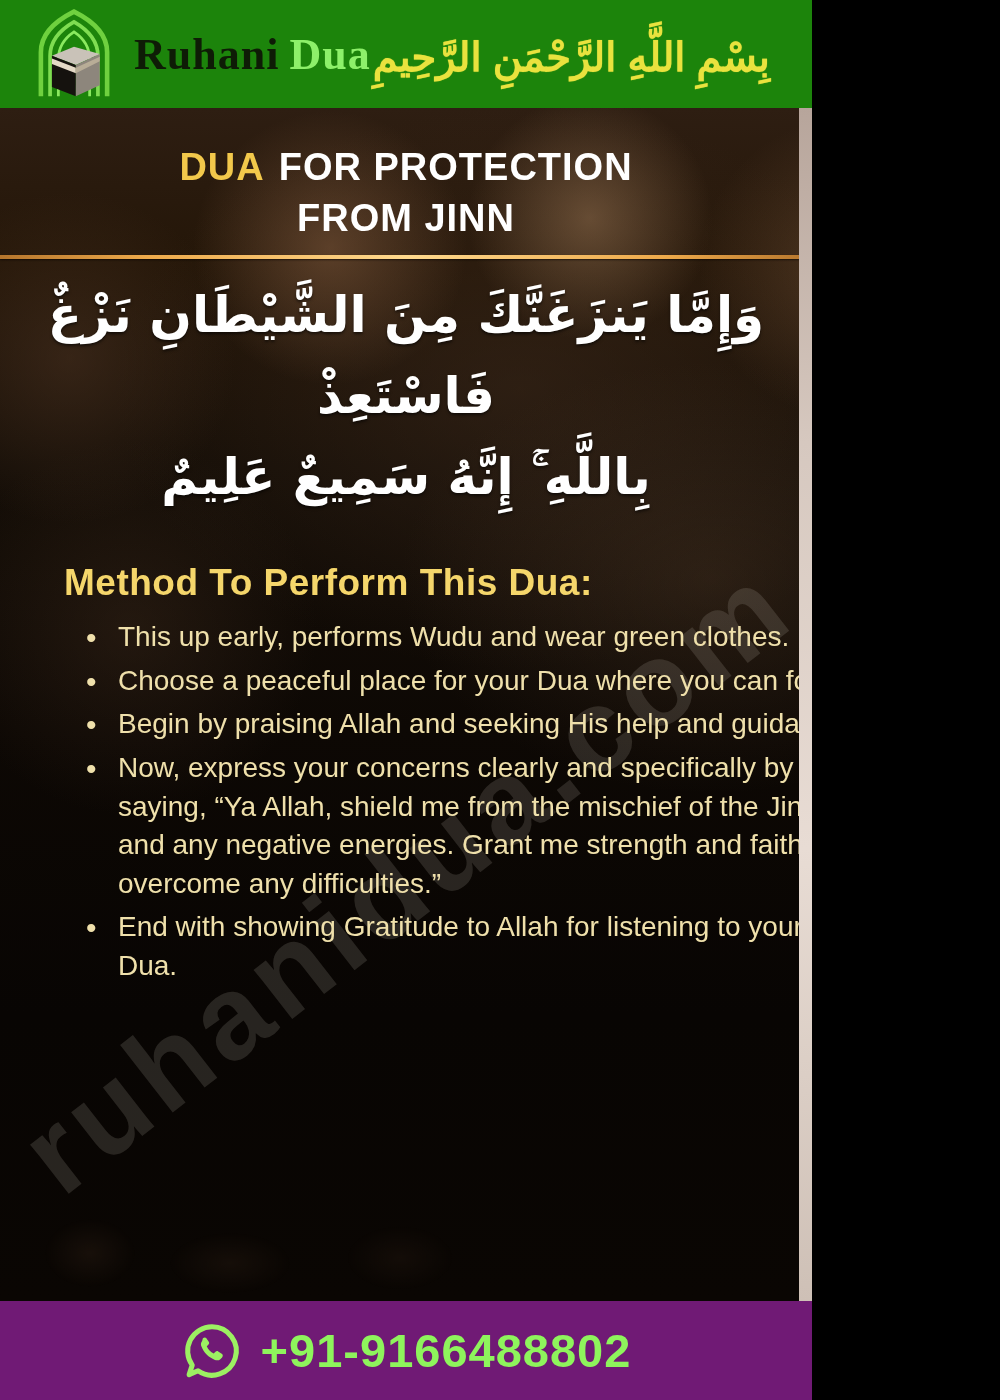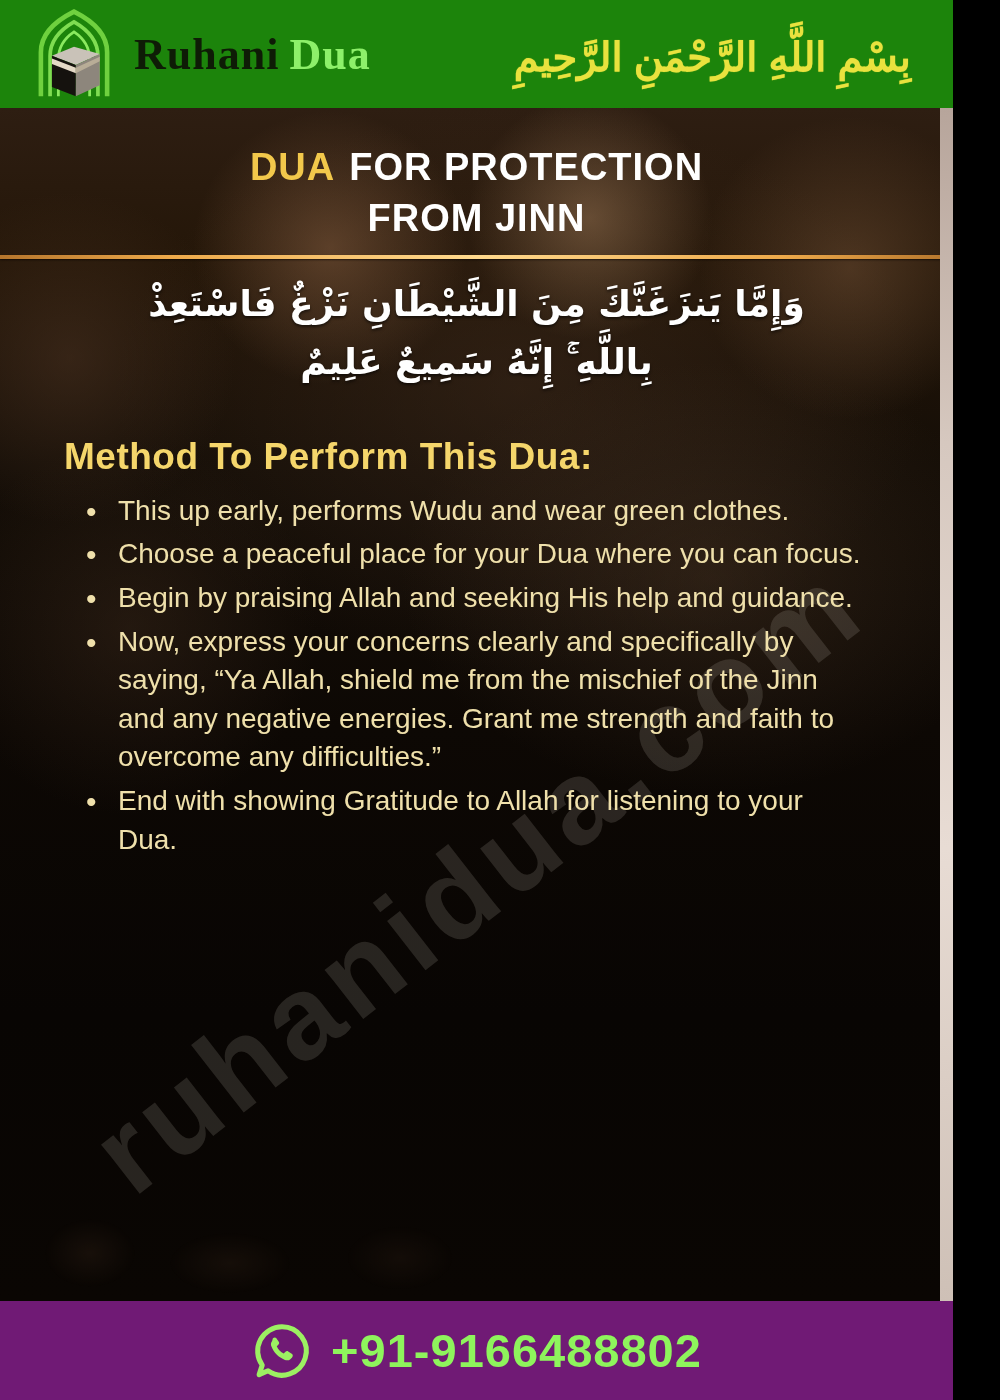--- a/index.html
+++ b/index.html
@@ -1,19 +1,19 @@
 <!DOCTYPE html>
 <html><head>
 <meta charset="utf-8">
 <style>
   * { margin:0; padding:0; box-sizing:border-box; }
   html,body { width:1000px; height:1400px; overflow:hidden; }
   body { font-family:"Liberation Sans", sans-serif; background:#000; }
 
-  .poster { position:relative; width:953px; height:1400px; }
+  .poster { position:relative; width:812px; height:1400px; }
 
   
   .header {
     position:relative; height:108px; background:#1c840b;
     display:flex; align-items:center; justify-content:space-between;
     padding:0 42px 0 26px; z-index:10;
   }
   .brand-group { display:flex; align-items:center; gap:12px; }
   .logo-svg { width:96px; height:92px; display:block; }
   .brand-text { font-family:"Liberation Serif", serif; font-weight:bold; font-size:44px; letter-spacing:1px; }
@@ -65,21 +65,21 @@
 
   .divider {
     margin-top:12px; height:4px; width:100%;
     background:linear-gradient(90deg,#b5752c 0%, #eda94a 18%, #ffd98d 50%, #eda94a 82%, #b5752c 100%);
     box-shadow:0 1px 2px rgba(0,0,0,.6);
   }
 
   .arabic-verse {
     direction:rtl; text-align:center; margin-top:16px;
     font-family:"DejaVu Sans", sans-serif; font-weight:bold;
-    color:#ffffff; font-size:36px; line-height:1.62;
+    color:#ffffff; font-size:50px; line-height:1.62;
     text-shadow:0 2px 3px rgba(0,0,0,.55);
   }
 
   .translation {
     margin:12px auto 0; max-width:812px; text-align:center;
     color:#ffffff; font-size:35px; line-height:1.52; font-weight:500;
     text-shadow:0 2px 3px rgba(0,0,0,.5);
   }
 
   .method-heading {

